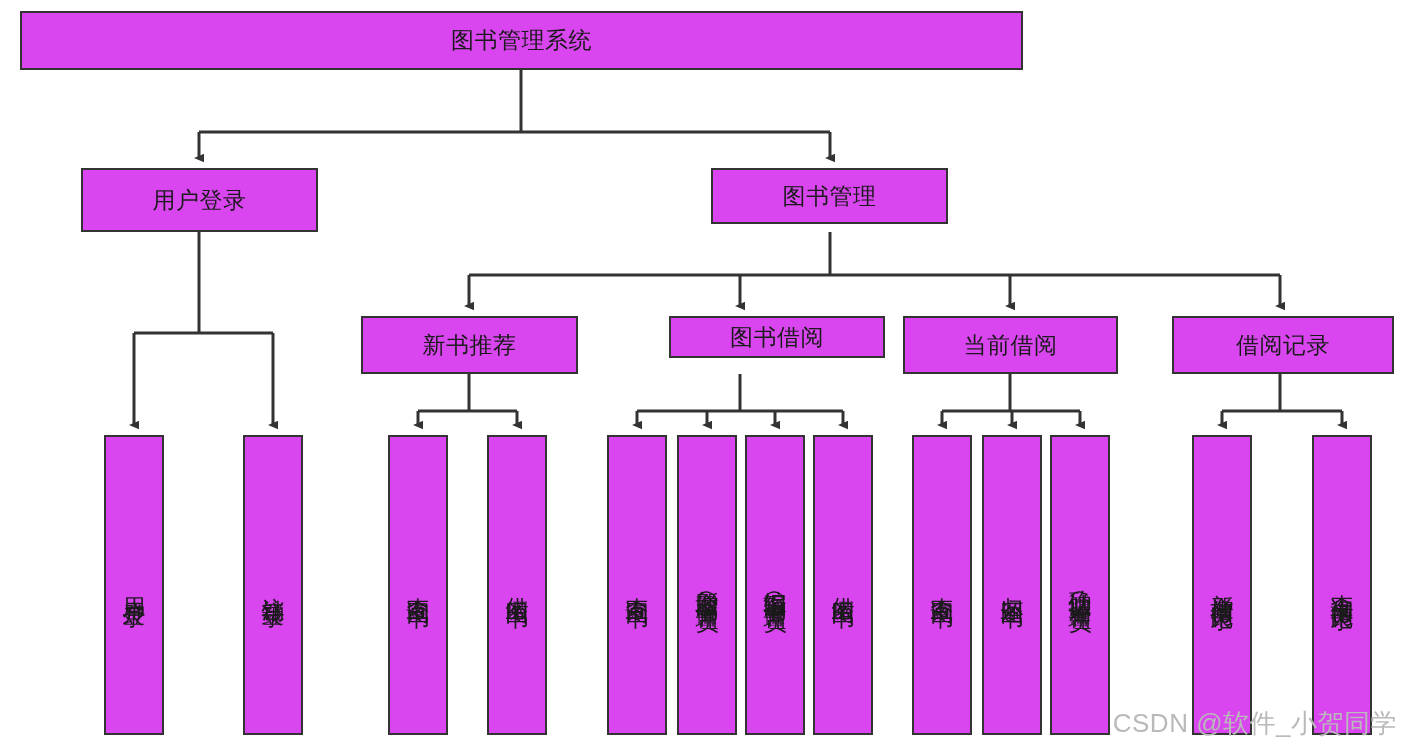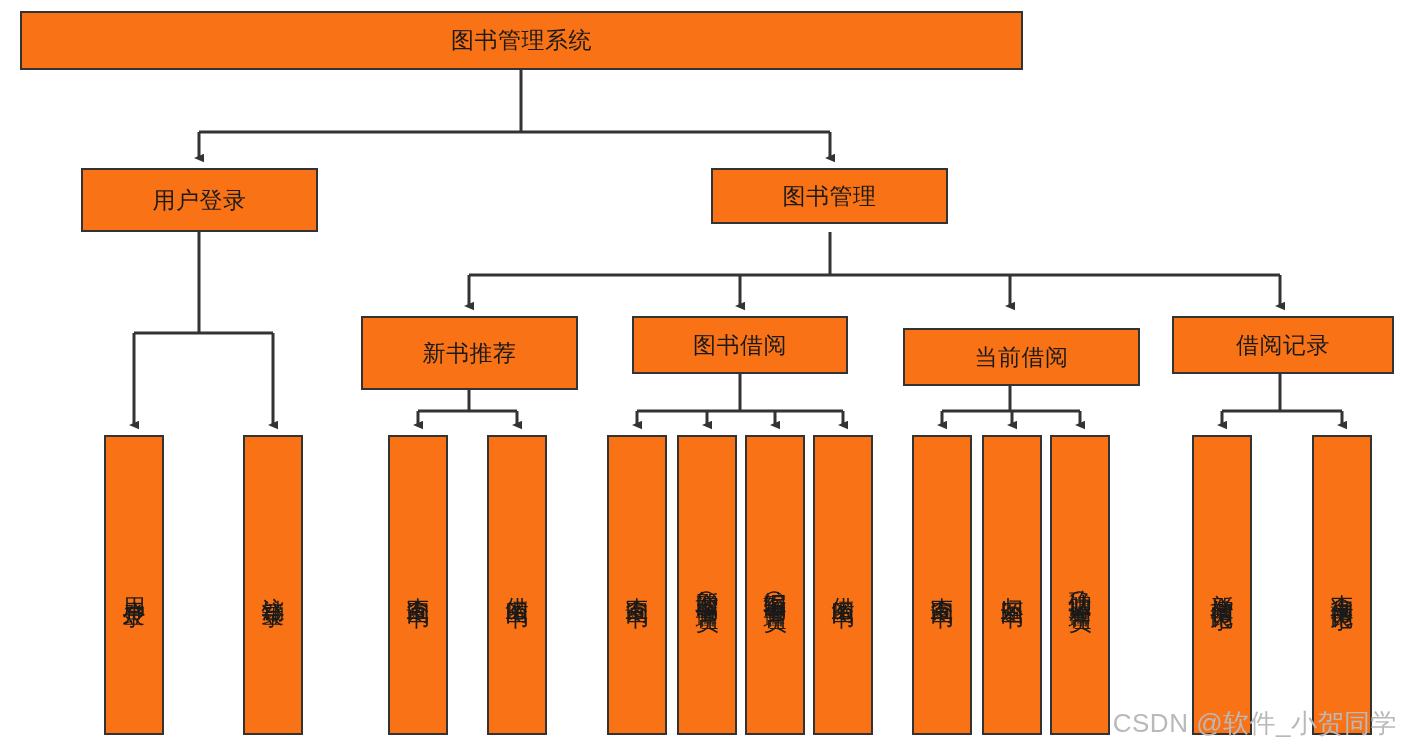--- a/index.html
+++ b/index.html
@@ -25,21 +25,21 @@
     position: absolute;
     left: 0;
     top: 0;
     width: 1405px;
     height: 747px;
   }
   .node {
     position: absolute;
     box-sizing: border-box;
     border: 2.5px solid #333333;
-    background: #f97316;
+    background: #d946ef;
     display: flex;
     align-items: center;
     justify-content: center;
     color: #1a1a1a;
   }
   .node.horiz {
     font-size: 23px;
     letter-spacing: 0.5px;
   }
   .node.vert {
@@ -131,27 +131,27 @@
     <span class="lbl">图书管理系统</span>
   </div>
 
   <div class="node horiz" id="node-l2-0" style="left: 81px; top: 168px; width: 237px; height: 64px;">
     <span class="lbl">用户登录</span>
   </div>
   <div class="node horiz" id="node-l2-1" style="left: 711px; top: 168px; width: 237px; height: 56px;">
     <span class="lbl">图书管理</span>
   </div>
 
-  <div class="node horiz" id="node-l3-0" style="left: 361px; top: 316px; width: 217px; height: 74px;">
+  <div class="node horiz" id="node-l3-0" style="left: 361px; top: 316px; width: 217px; height: 58px;">
     <span class="lbl">新书推荐</span>
   </div>
-  <div class="node horiz" id="node-l3-1" style="left: 632px; top: 316px; width: 216px; height: 58px;">
+  <div class="node horiz" id="node-l3-1" style="left: 669px; top: 316px; width: 216px; height: 42px;">
     <span class="lbl">图书借阅</span>
   </div>
-  <div class="node horiz" id="node-l3-2" style="left: 903px; top: 316px; width: 237px; height: 58px; margin-top: 12px;">
+  <div class="node horiz" id="node-l3-2" style="left: 903px; top: 316px; width: 215px; height: 58px;">
     <span class="lbl">当前借阅</span>
   </div>
   <div class="node horiz" id="node-l3-3" style="left: 1172px; top: 316px; width: 222px; height: 58px;">
     <span class="lbl">借阅记录</span>
   </div>
 
   <div class="node vert" id="node-leaf-0" style="left: 104px; top: 435px; width: 60px; height: 300px;">
     <span class="lbl">用户登录</span>
   </div>
   <div class="node vert" id="node-leaf-1" style="left: 243px; top: 435px; width: 60px; height: 300px;">

